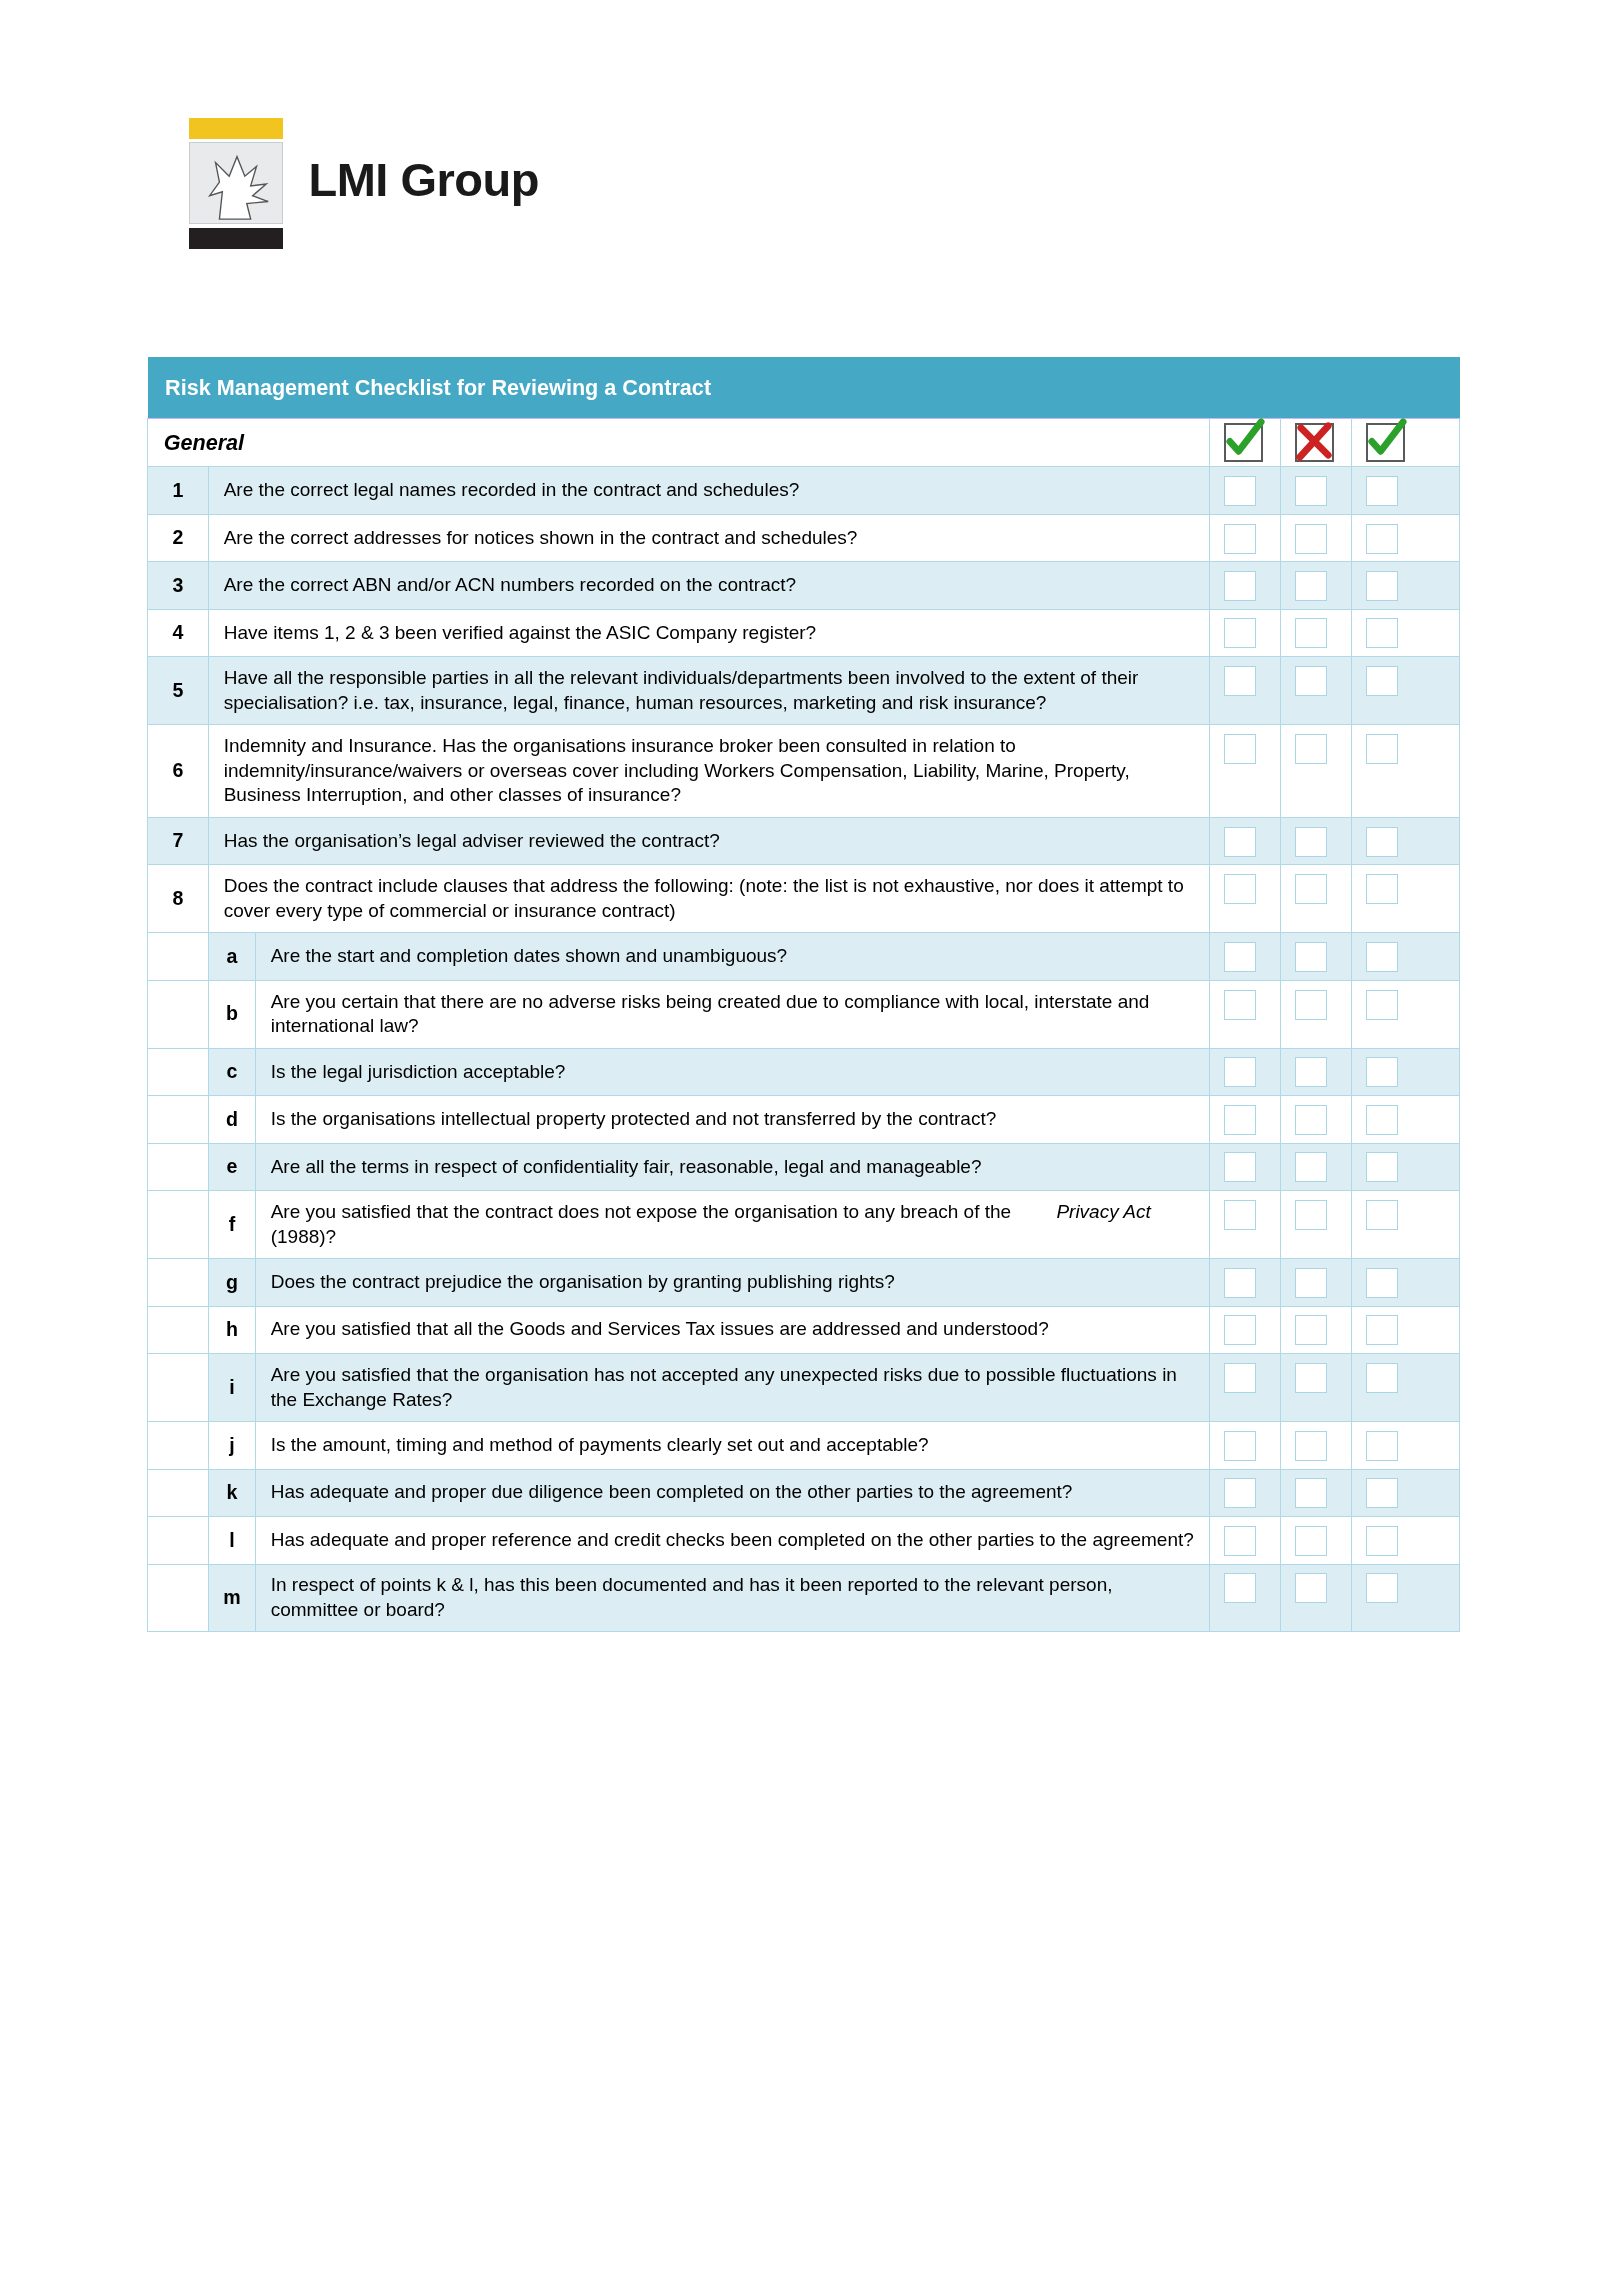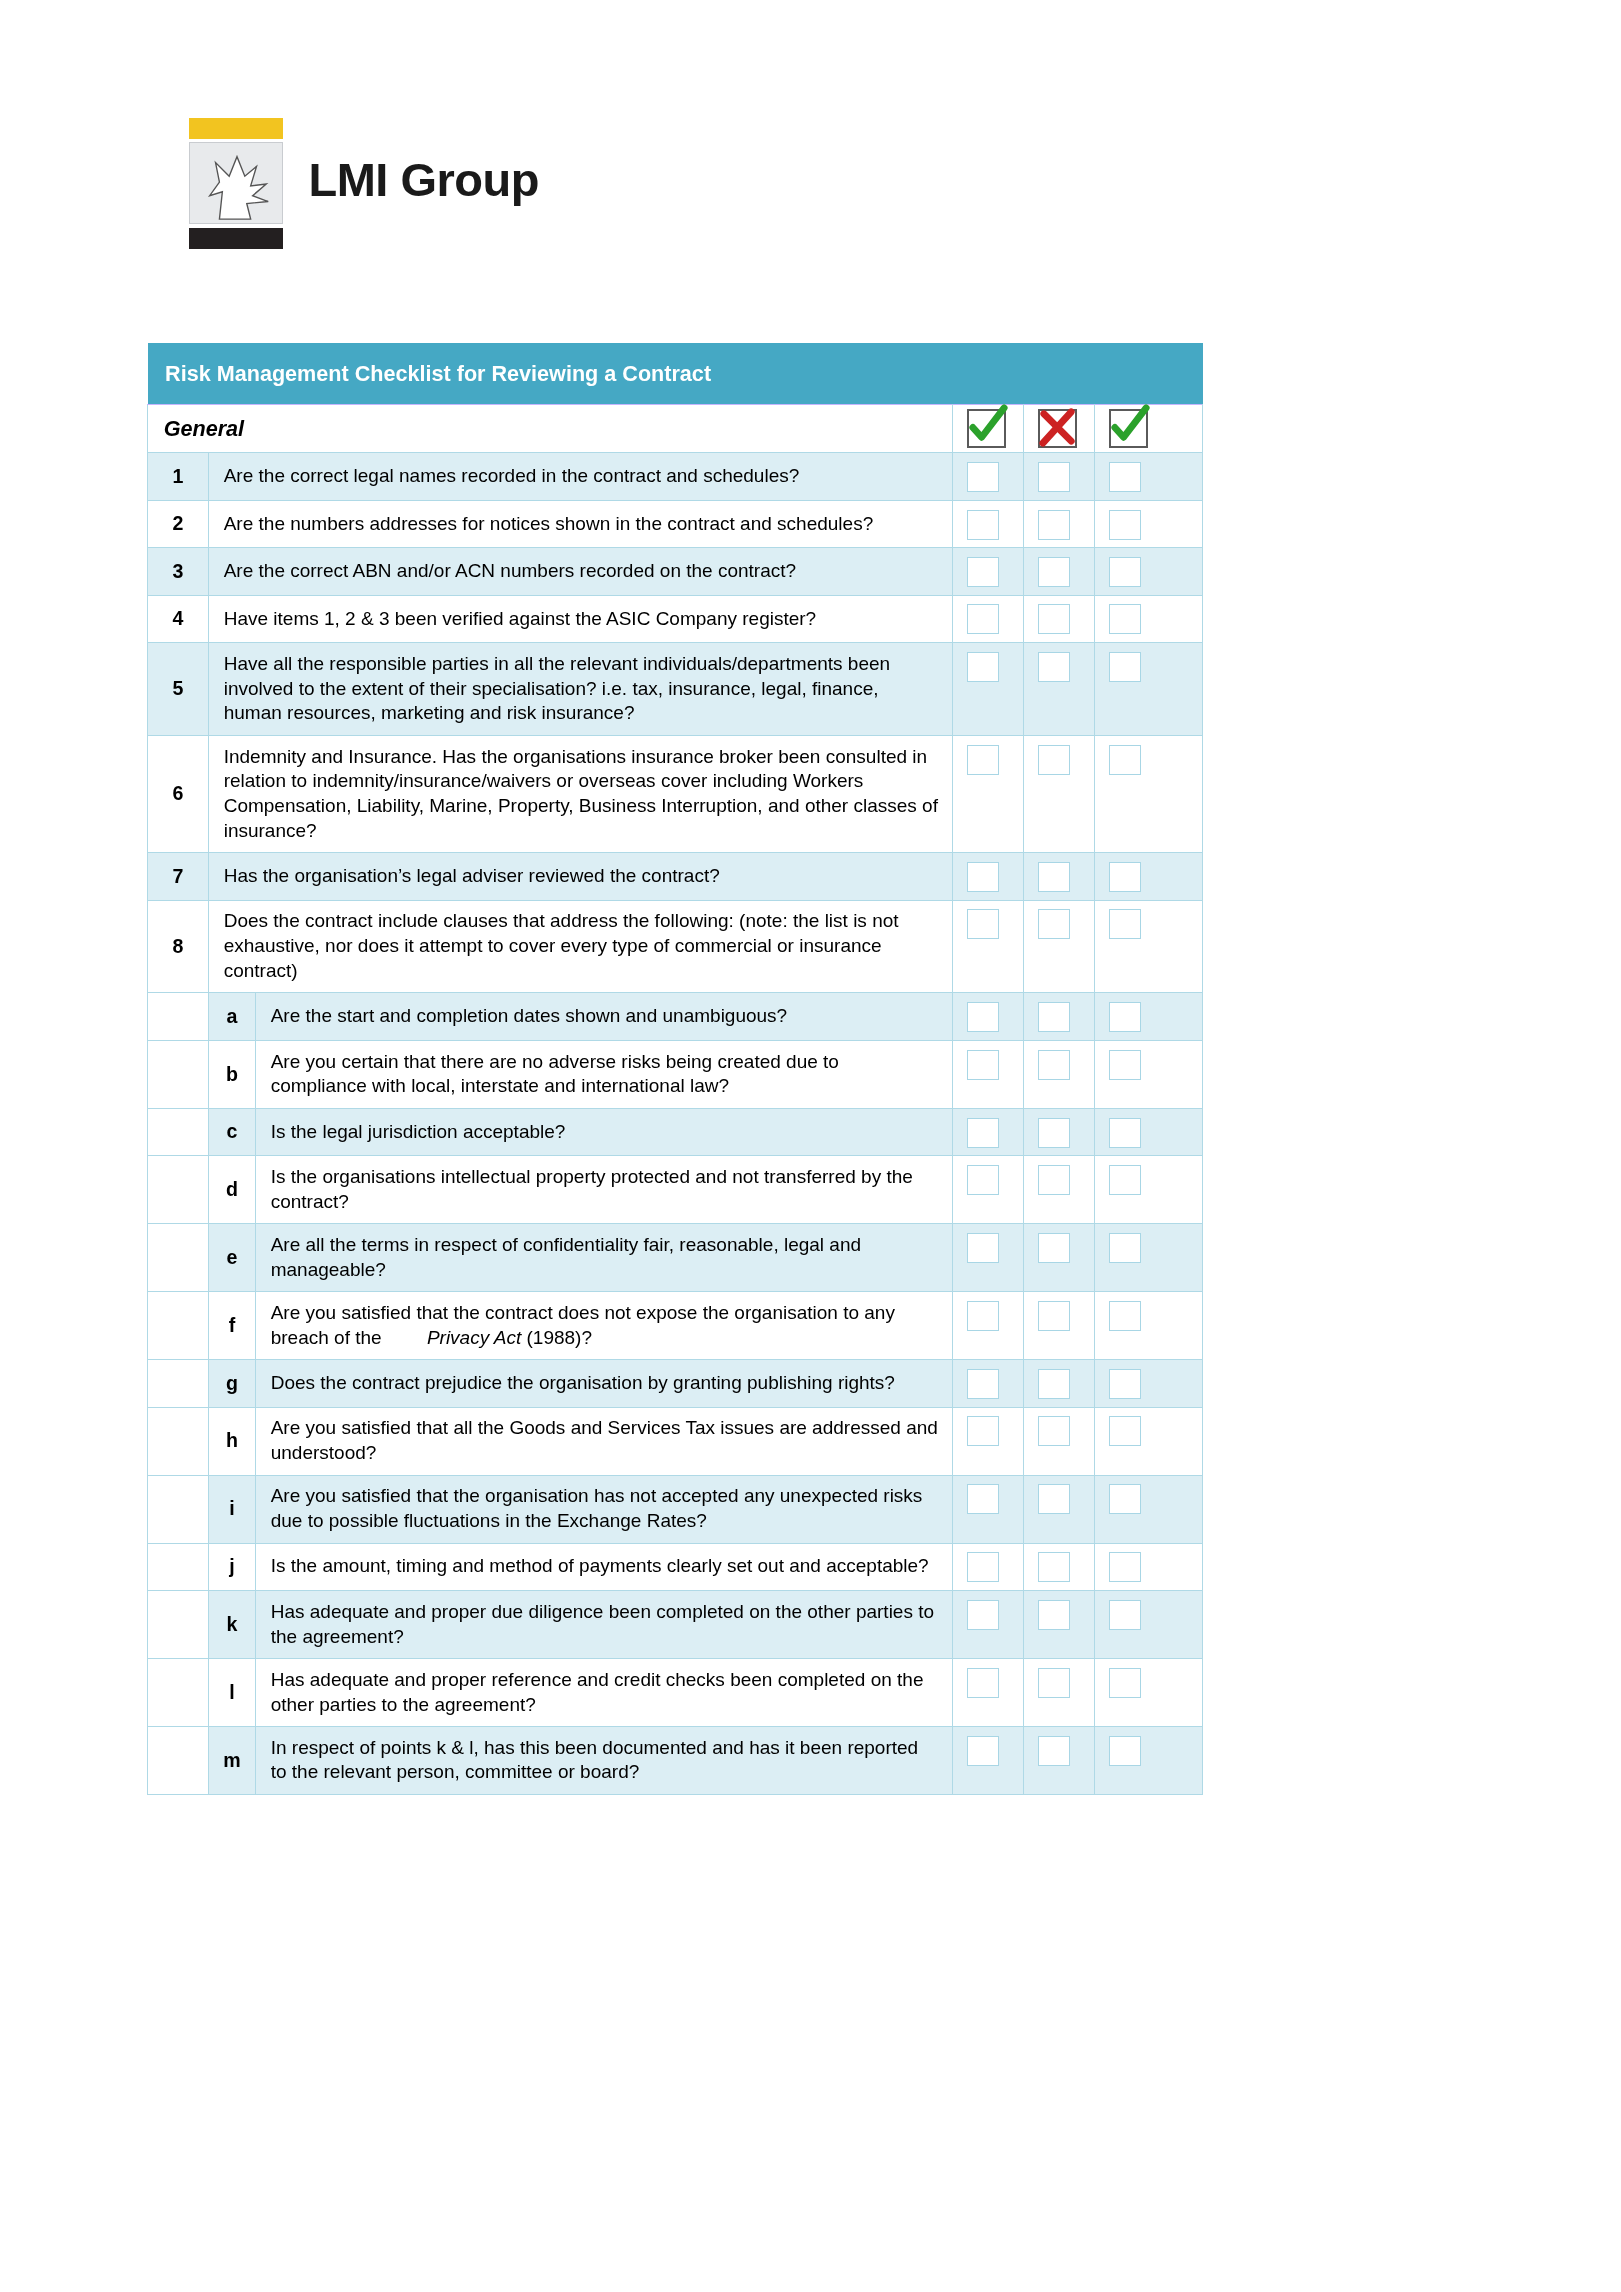--- a/index.html
+++ b/index.html
@@ -119,22 +119,22 @@
     position: relative;
     top: -15.7px;
     left: 2px;
     font-weight: normal;
   }
 
   
   .checklist-wrap {
     position: absolute;
     left: 147px;
-    top: 343px;
-    width: 1056px;
+    top: 357px;
+    width: 1313px;
   }
   table.checklist {
     width: 100%;
     border-collapse: collapse;
     table-layout: fixed;
   }
   .title-row td {
     background: #45A8C4;
     color: #ffffff;
     font-size: 21.6px;
@@ -278,21 +278,21 @@
 
     <tr class="band-blue">
       <td class="num">1</td>
       <td class="desc" colspan="2">Are the correct legal names recorded in the contract and schedules?</td>
       <td class="chk"><span class="checkbox"></span></td>
       <td class="chk"><span class="checkbox"></span></td>
       <td class="chk"><span class="checkbox"></span></td>
     </tr>
     <tr class="band-white">
       <td class="num">2</td>
-      <td class="desc" colspan="2">Are the numbers addresses for notices shown in the contract and schedules?</td>
+      <td class="desc" colspan="2">Are the correct addresses for notices shown in the contract and schedules?</td>
       <td class="chk"><span class="checkbox"></span></td>
       <td class="chk"><span class="checkbox"></span></td>
       <td class="chk"><span class="checkbox"></span></td>
     </tr>
     <tr class="band-blue">
       <td class="num">3</td>
       <td class="desc" colspan="2">Are the correct ABN and/or ACN numbers recorded on the contract?</td>
       <td class="chk"><span class="checkbox"></span></td>
       <td class="chk"><span class="checkbox"></span></td>
       <td class="chk"><span class="checkbox"></span></td>

